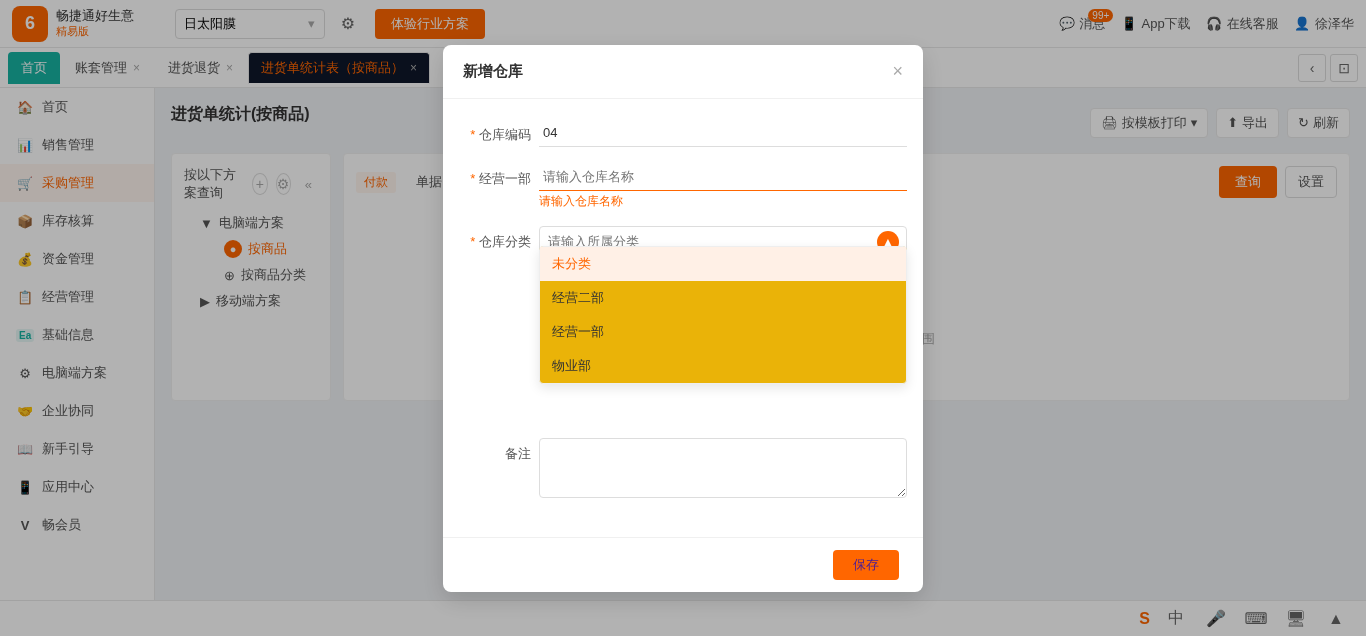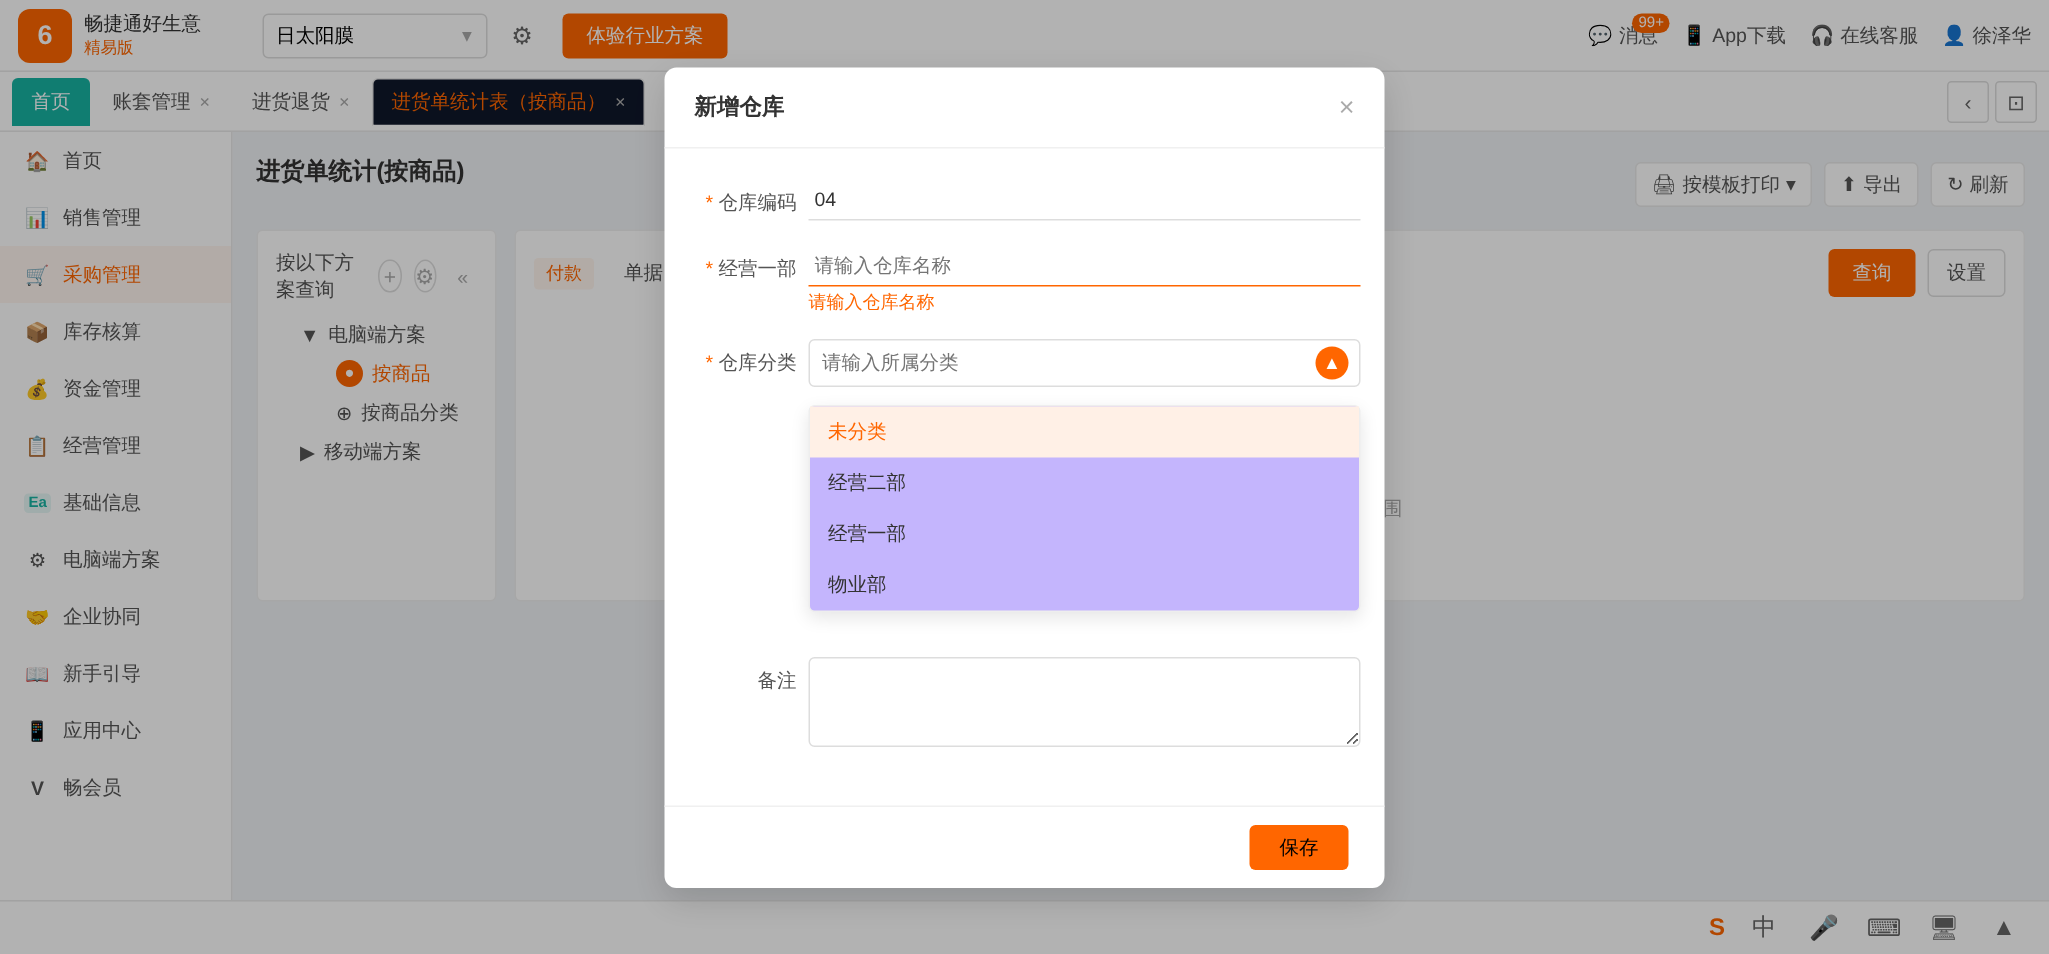--- a/index.html
+++ b/index.html
@@ -131,38 +131,38 @@
       width: 100%; border: 1px solid #ddd; border-radius: 4px;
       padding: 6px 32px 6px 8px; font-size: 13px; outline: none; color: #aaa;
       height: 32px; background: #fff; cursor: pointer;
     }
     .select-arrow {
       position: absolute; right: 8px; top: 50%; transform: translateY(-50%);
       width: 22px; height: 22px; background: #f60; border-radius: 50%;
       display: flex; align-items: center; justify-content: center; color: #fff; font-size: 12px;
     }
     .dropdown-list {
-      position: absolute; top: 44px; left: 0; width: 100%; background: #c4b5fd;
+      position: absolute; top: 20px; left: 0; width: 100%; background: #eab308;
       border: 1px solid #eee; border-radius: 4px; box-shadow: 0 4px 12px rgba(0,0,0,0.1);
       z-index: 200;
     }
     .dropdown-item {
       padding: 8px 12px; cursor: pointer; font-size: 13px; color: #333;
     }
     .dropdown-item.selected { background: #fff0e6; color: #f60; }
     .modal-footer {
       display: flex; justify-content: flex-end; padding: 12px 24px;
       border-top: 1px solid #f0f0f0; gap: 8px;
     }
     .textarea-input {
       width: 100%; border: 1px solid #ddd; border-radius: 4px;
       padding: 6px 8px; font-size: 13px; outline: none; resize: vertical;
       min-height: 60px;
     }
-    .btn-save { background: #f60; border: none; color: #000000; border-radius: 4px; padding: 6px 20px; cursor: pointer; font-size: 13px; }
+    .btn-save { background: #f60; border: none; color: #4c1d95; border-radius: 4px; padding: 6px 20px; cursor: pointer; font-size: 13px; }
 
     
     .bottom-bar {
       position: fixed; bottom: 0; left: 0; width: 100%; height: 36px;
       background: #fff; border-top: 1px solid #e8e8e8;
       display: flex; align-items: center; justify-content: flex-end; padding: 0 16px; gap: 12px; z-index: 50;
     }
     .bottom-icon { width: 28px; height: 28px; display: flex; align-items: center; justify-content: center; color: #666; cursor: pointer; font-size: 16px; }
     .bottom-logo { display: flex; align-items: center; gap: 4px; }
 

